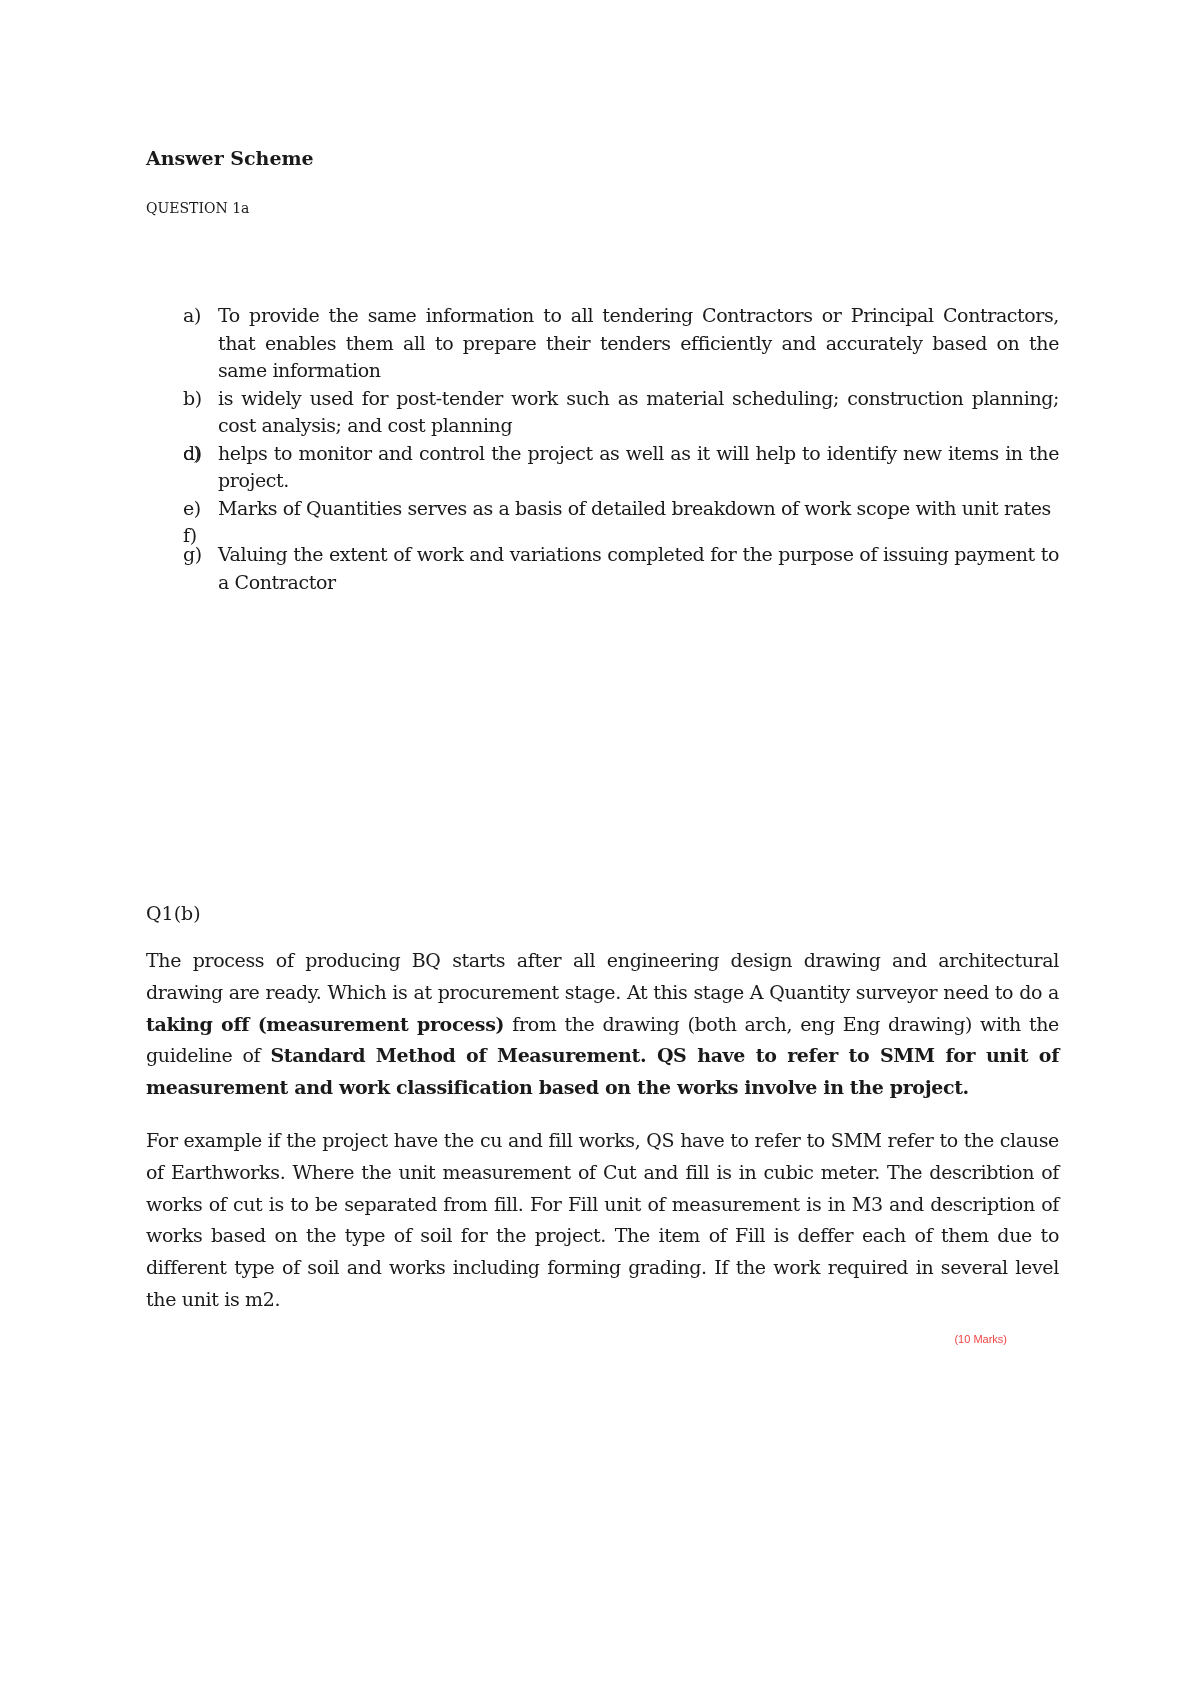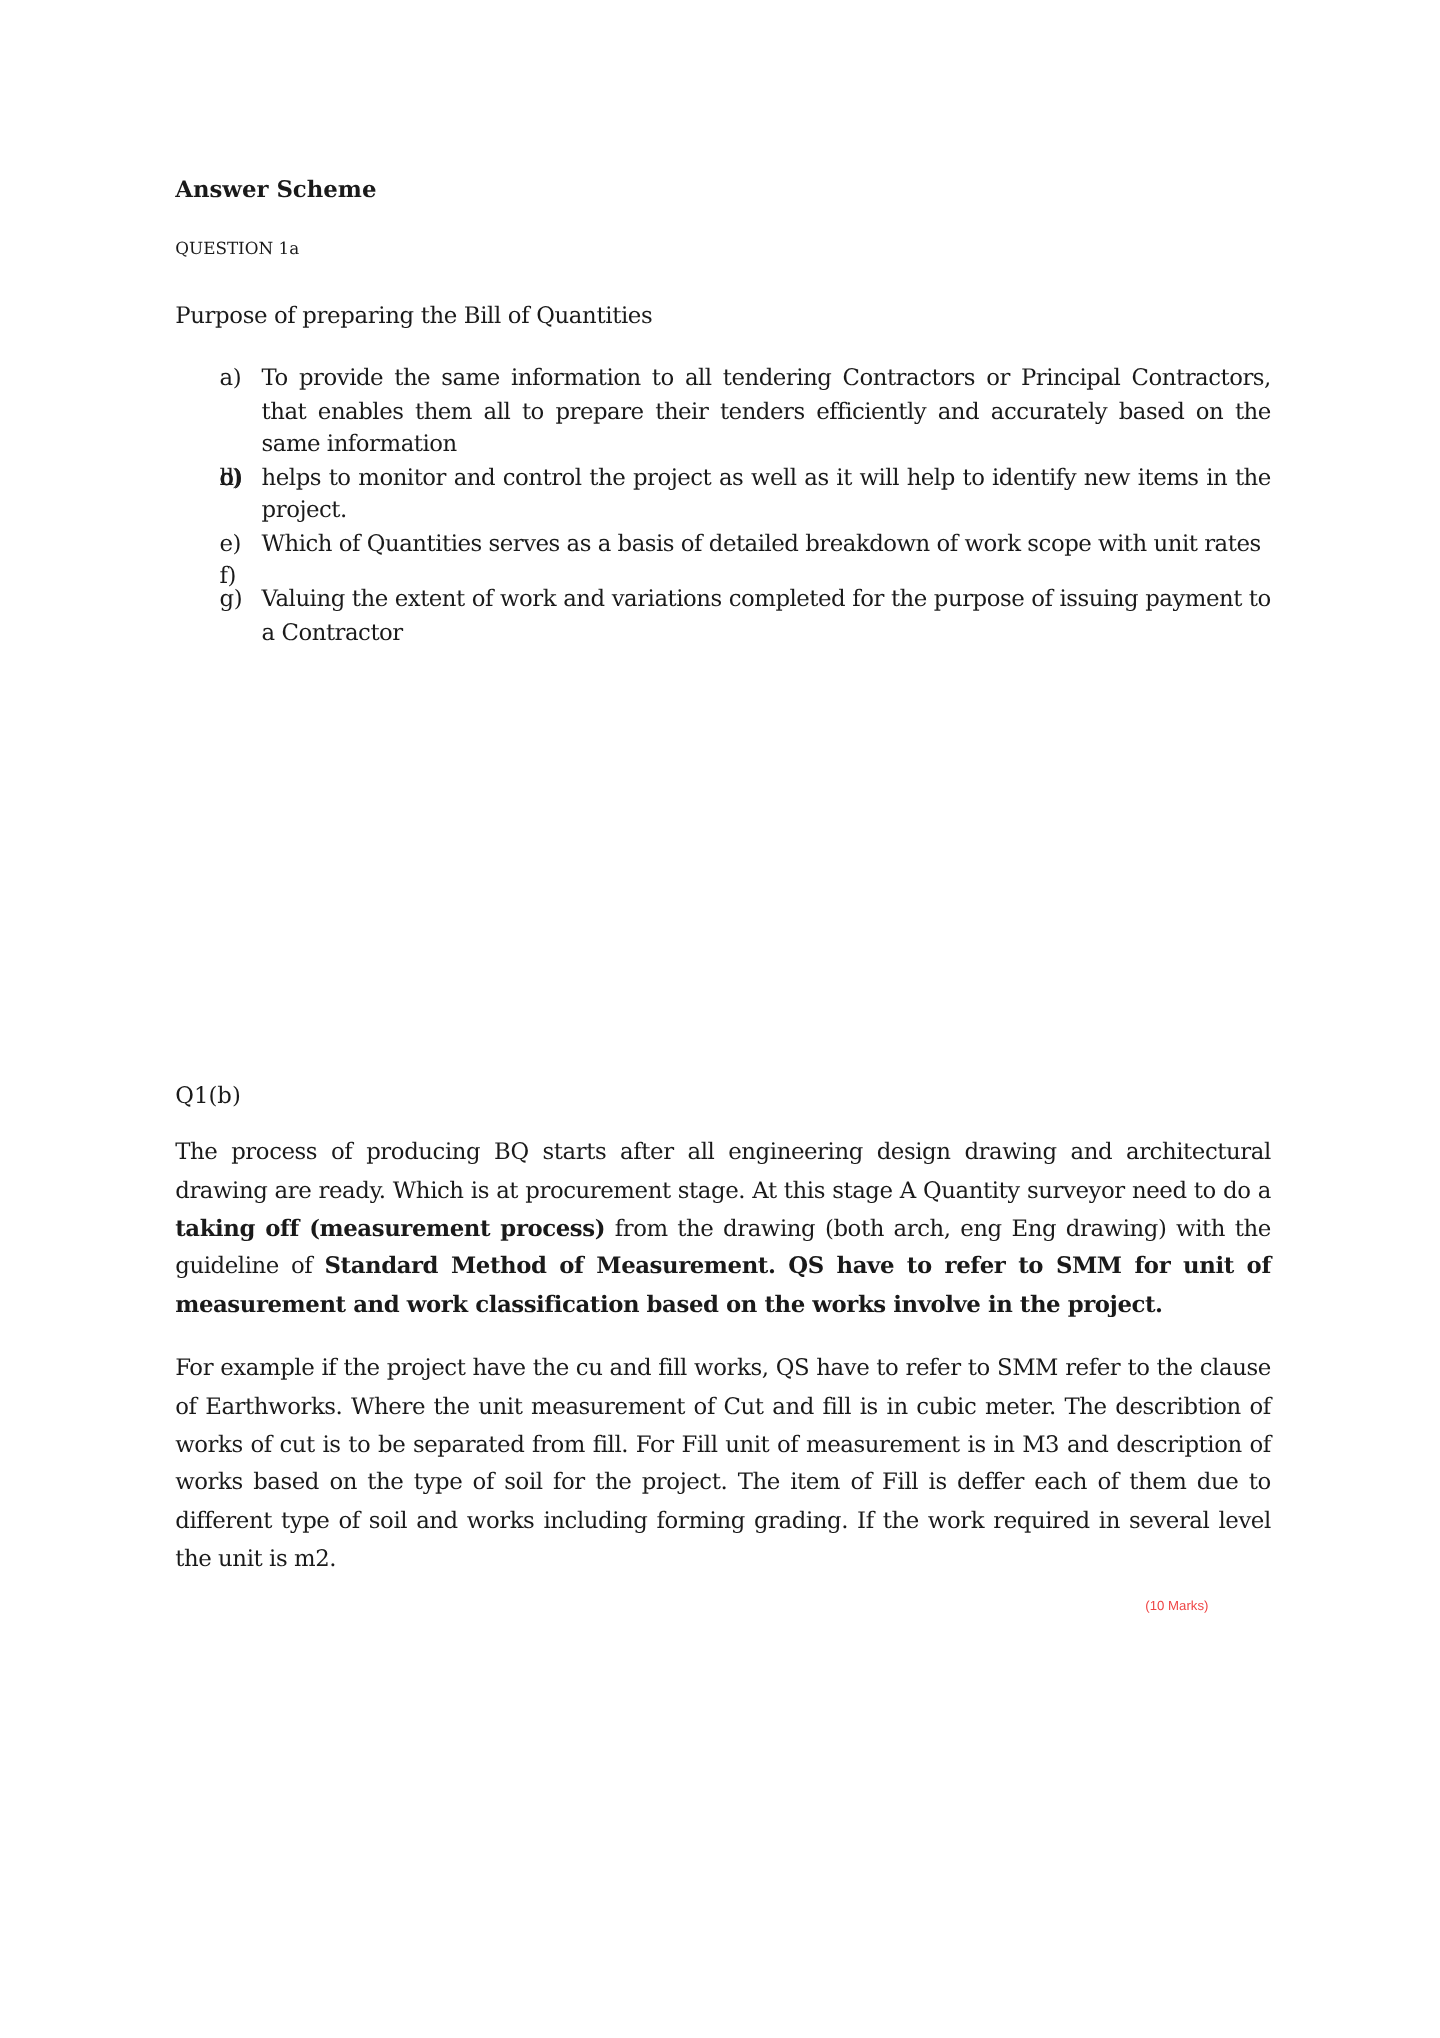--- a/index.html
+++ b/index.html
@@ -29,40 +29,40 @@
 
     .marks { right: 141px; top: 1333px; font-family: "Liberation Sans", sans-serif; font-size: 11px; color: #ef4444; }
   </style>
 </head>
 <body>
 
 <div class="page">
 
   <p class="abs heading">Answer Scheme</p>
   <p class="abs qlabel">QUESTION 1a</p>
-  <p class="abs intro">Purpose of preparing the Bill of Quantities</p>
 
   <ol class="list">
     <li>
       <span class="marker">a)</span>
       <span>To provide the same information to all tendering Contractors or Principal Contractors, that enables them all to prepare their tenders efficiently and accurately based on the same information</span>
     </li>
     <li>
       <span class="marker">b)</span>
+      <span>is widely used for post-tender work such as material scheduling; construction planning; cost analysis; and cost planning</span>
     </li>
     <li>
       <span class="marker">c)</span>
     </li>
     <li>
       <span class="marker">d)</span>
       <span>helps to monitor and control the project as well as it will help to identify new items in the project.</span>
     </li>
     <li>
       <span class="marker">e)</span>
-      <span>Which of Quantities serves as a basis of detailed breakdown of work scope with unit rates</span>
+      <span>Marks of Quantities serves as a basis of detailed breakdown of work scope with unit rates</span>
     </li>
     <li>
       <span class="marker">f)</span>
     </li>
     <li class="spaced">
       <span class="marker">g)</span>
       <span>Valuing the extent of work and variations completed for the purpose of issuing payment to a Contractor</span>
     </li>
   </ol>
 

